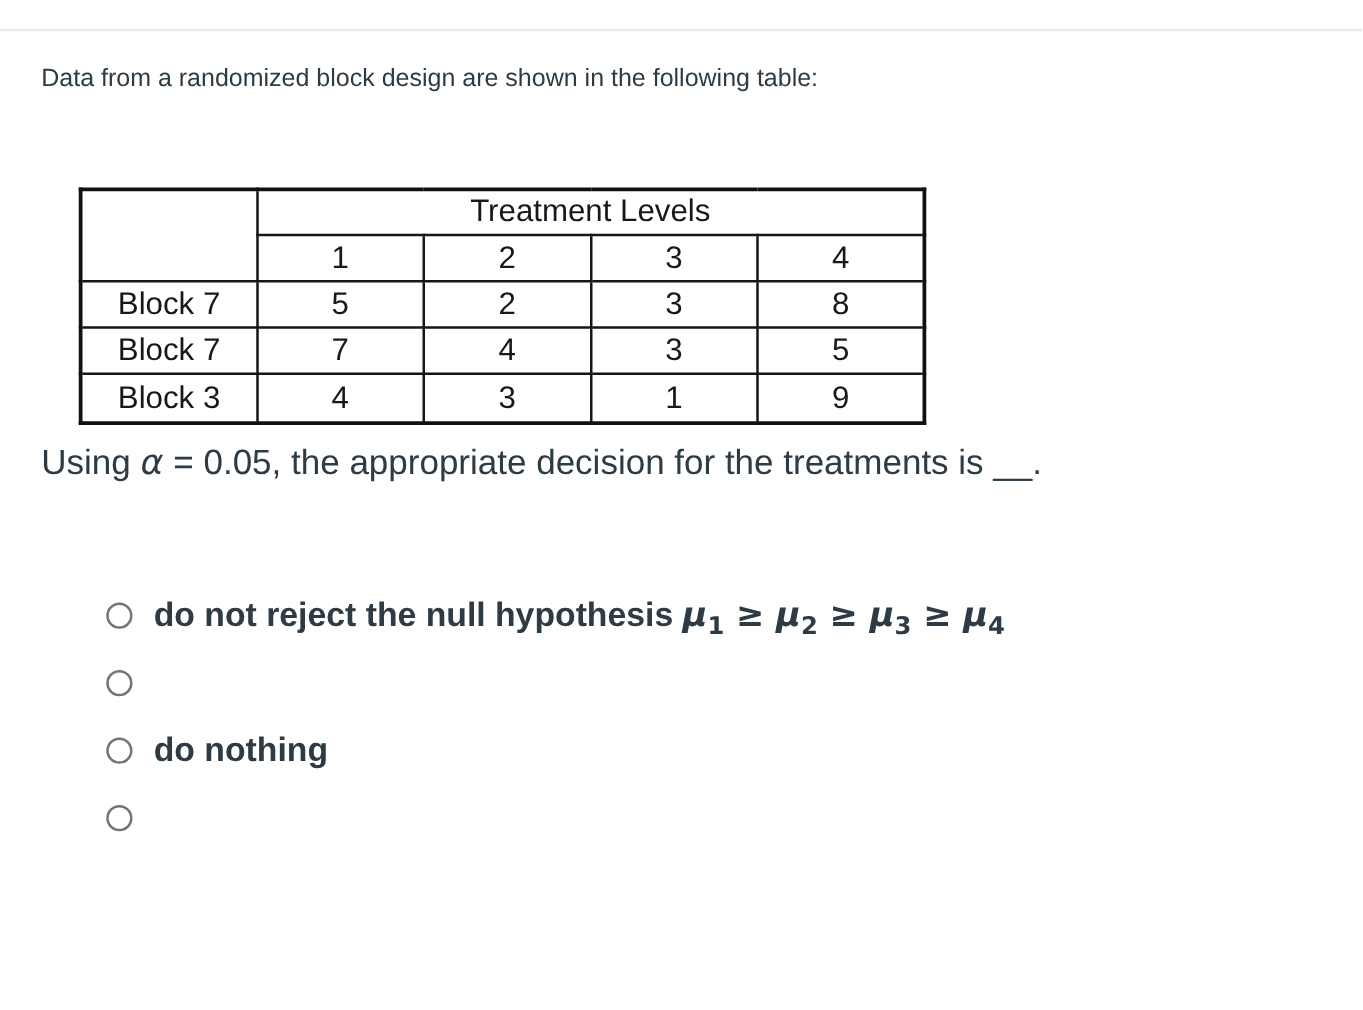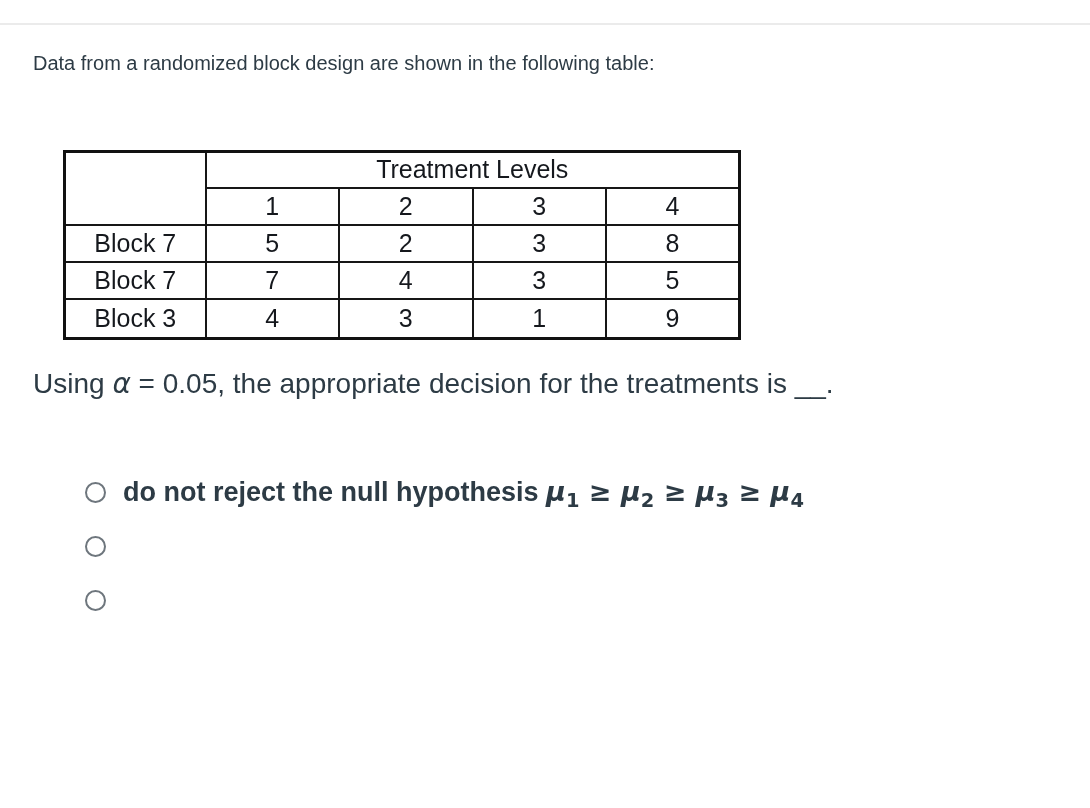--- a/index.html
+++ b/index.html
@@ -60,21 +60,21 @@
   table.data-table .corner { border-right: 2px solid #161616; }
   .row-h1 { height: 36px; }
   .row-h2 { height: 37px; }
   .row-b  { height: 37px; }
   .row-b3 { height: 40px; }
   table.data-table th.row-label { text-align: center; }
 
   .alpha-line {
     position: absolute;
     left: 33px;
-    top: 367px;
+    top: 353px;
     font-size: 28px;
     white-space: nowrap;
     color: #2d3b45;
   }
   .alpha-line .alpha { font-style: italic; font-family: "DejaVu Sans", sans-serif; }
 
   
   .options {
     position: absolute;
     left: 85px;
@@ -159,20 +159,24 @@
     <div class="option">
       <span class="radio"></span>
       <span class="option-text"><span>do not reject the null hypothesis </span><span class="formula"><i>μ</i><sub>1</sub> ≥ <i>μ</i><sub>2</sub> ≥ <i>μ</i><sub>3</sub> ≥ <i>μ</i><sub>4</sub></span></span>
     </div>
 
     <div class="option">
       <span class="radio"></span>
     </div>
 
 
+    <div class="option">
+      <span class="radio"></span>
+      <span class="option-text"><span>do nothing</span><span class="formula"></span></span>
+    </div>
 
     <div class="option">
       <span class="radio"></span>
     </div>
 
   </div>
 
 </div>
 
 </body></html>

